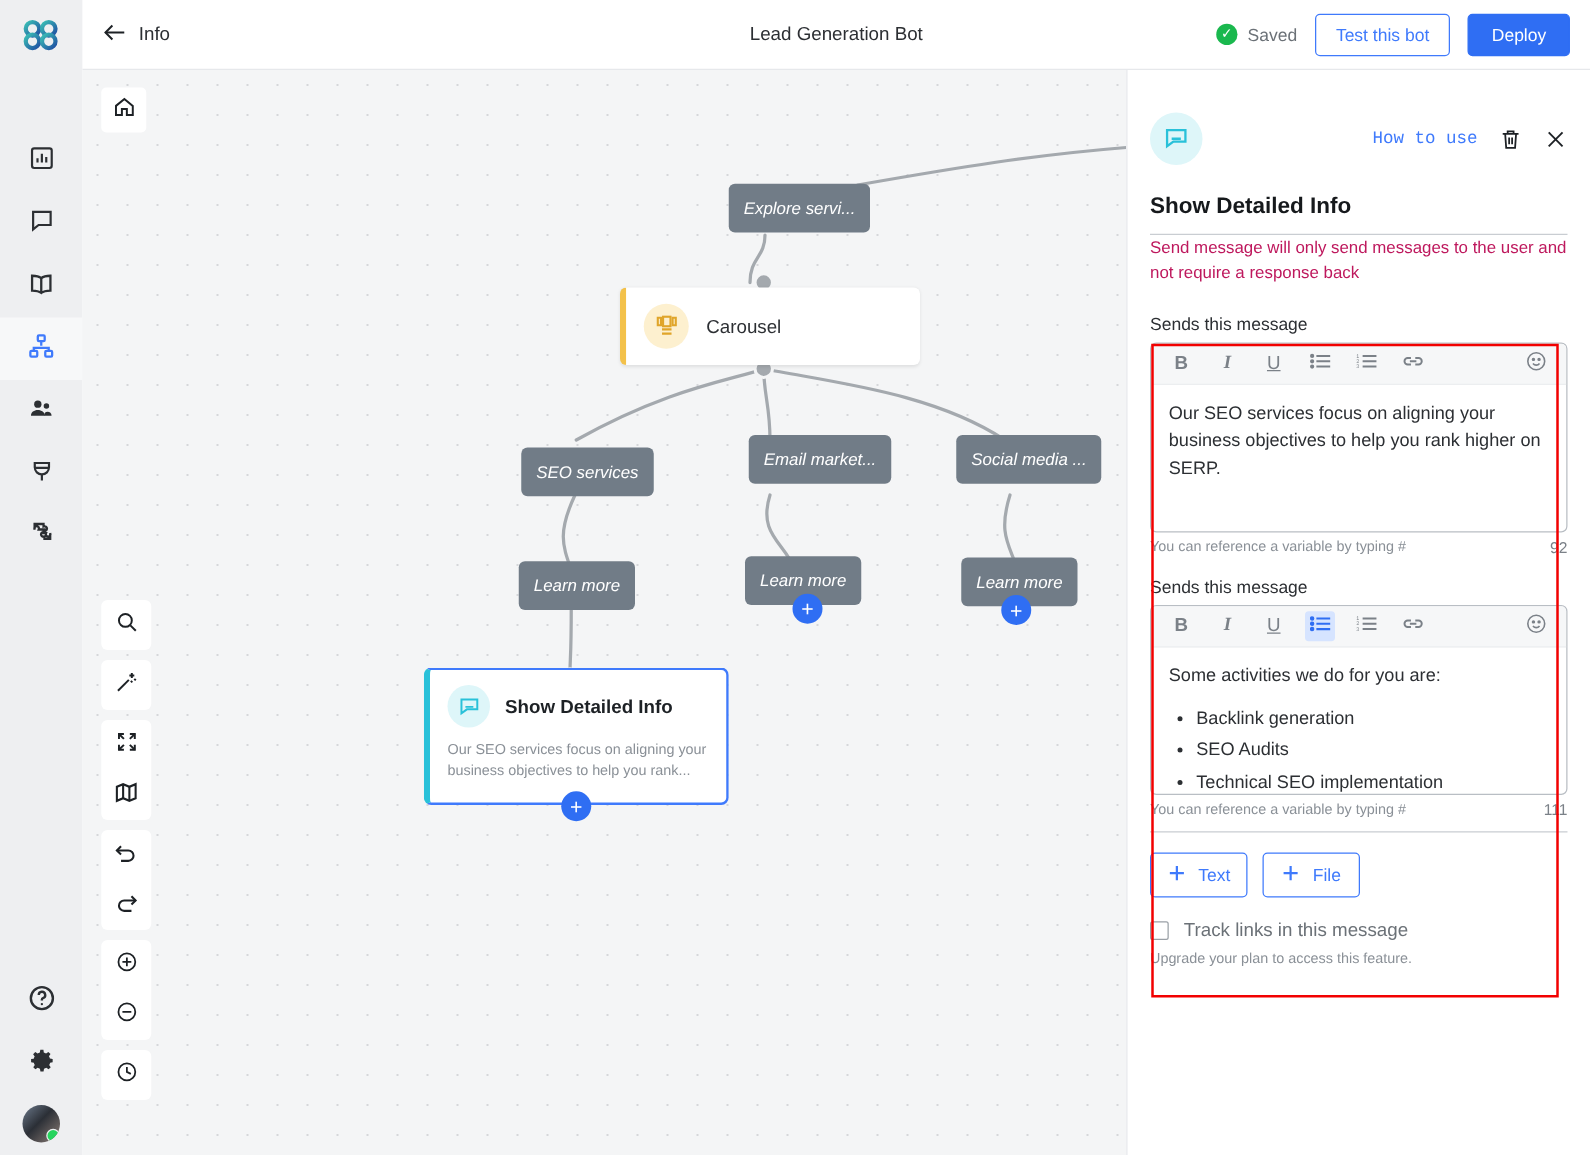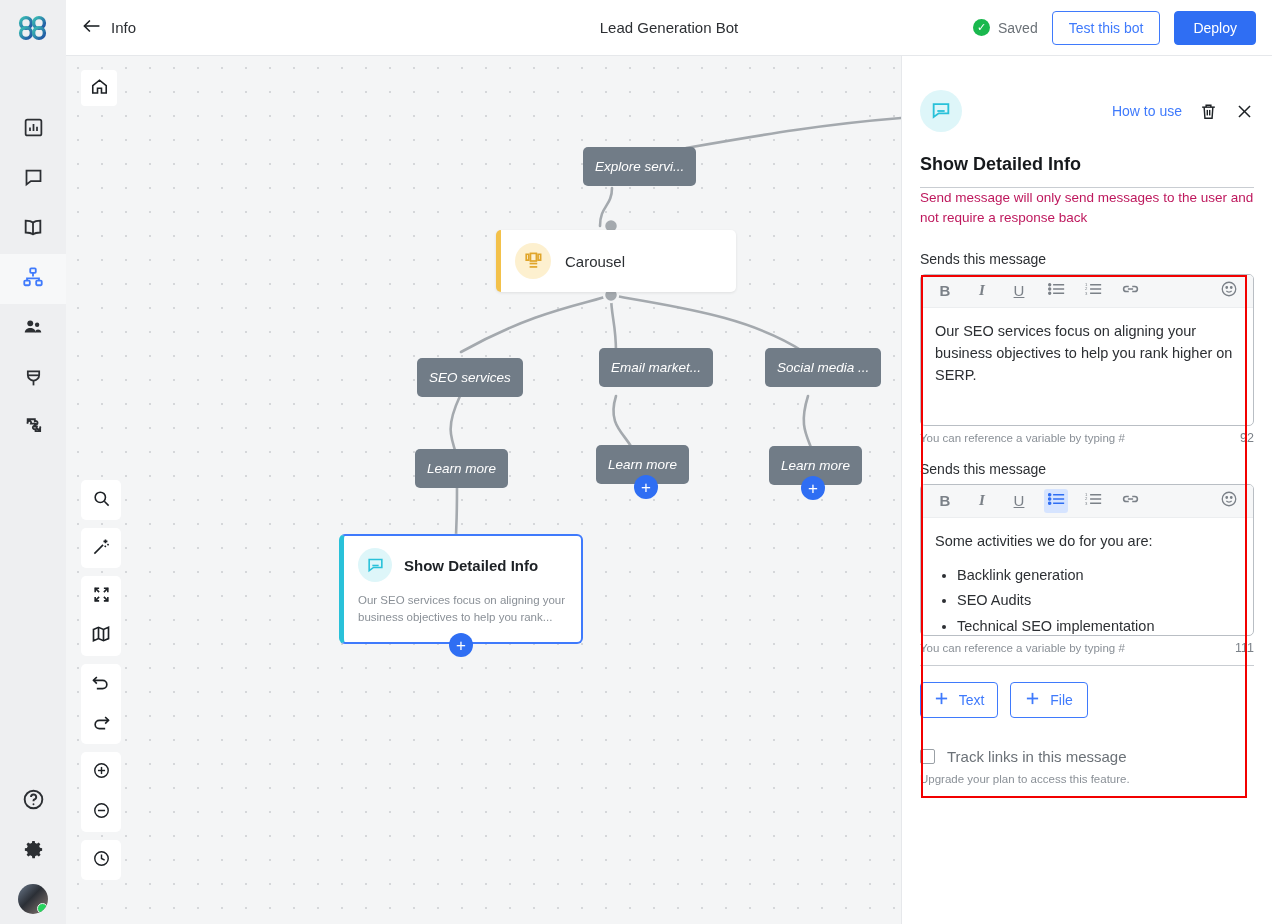--- a/index.html
+++ b/index.html
@@ -153,21 +153,21 @@
   .panel {
     position: absolute; left: 901px; top: 56px; width: 371px; height: 868px;
     background: #fff; border-left: 1px solid #e6e8eb;
     padding: 0 18px; overflow: hidden;
   }
   .panel-head { display: flex; align-items: center; padding-top: 34px; }
   .panel-icon {
     width: 42px; height: 42px; border-radius: 50%; background: #def6f9;
     display: flex; align-items: center; justify-content: center;
   }
-  .panel-head-right { margin-left: auto; display: flex; align-items: center; gap: 17px; }
+  .panel-head-right { margin-left: auto; display: flex; align-items: center; gap: 17px; font-family: Liberation Mono, monospace; }
   .link-blue { color: #3f7afc; font-size: 14px; cursor: pointer; }
   .icon-btn { cursor: pointer; color: #1d2125; display: flex; align-items: center; }
   .panel-title {
     margin-top: 22px; font-size: 18px; font-weight: bold; color: #16191c;
     padding-bottom: 12px; border-bottom: 1px solid #c9cdd2;
   }
   .panel-desc { margin-top: 0; font-size: 13.5px; color: #be185d; line-height: 1.5; }
 
   .highlight-box {
     position: absolute; left: 19px; top: 219px; width: 326px; height: 523px;
@@ -194,21 +194,21 @@
   .counter { margin-left: auto; font-size: 12.5px; color: #7b8188; }
 
   .add-row { display: flex; gap: 12px; margin-top: 16px; padding-bottom: 4px; }
   .add-btn {
     height: 36px; min-width: 78px; border: 1px solid #3f7afc; border-radius: 4px;
     background: #fff; color: #3f7afc; font-size: 14px; cursor: pointer;
     display: flex; align-items: center; justify-content: center; gap: 10px;
     font-family: "Liberation Sans", sans-serif;
   }
   .divider { height: 1px; background: #c9cdd2; }
-  .track-row { display: flex; align-items: center; gap: 12px; margin-top: 26px; }
+  .track-row { display: flex; align-items: center; gap: 12px; margin-top: 14px; }
   .checkbox { width: 15px; height: 15px; border: 1.5px solid #9aa0a6; border-radius: 2px; cursor: pointer; }
   .track-label { font-size: 15px; color: #6b7177; }
   .upgrade { font-size: 11.5px; color: #8a9097; margin-top: 8px; }
 </style>
 </head>
 <body>
 
 <div class="app">
 
   <div class="rail">

